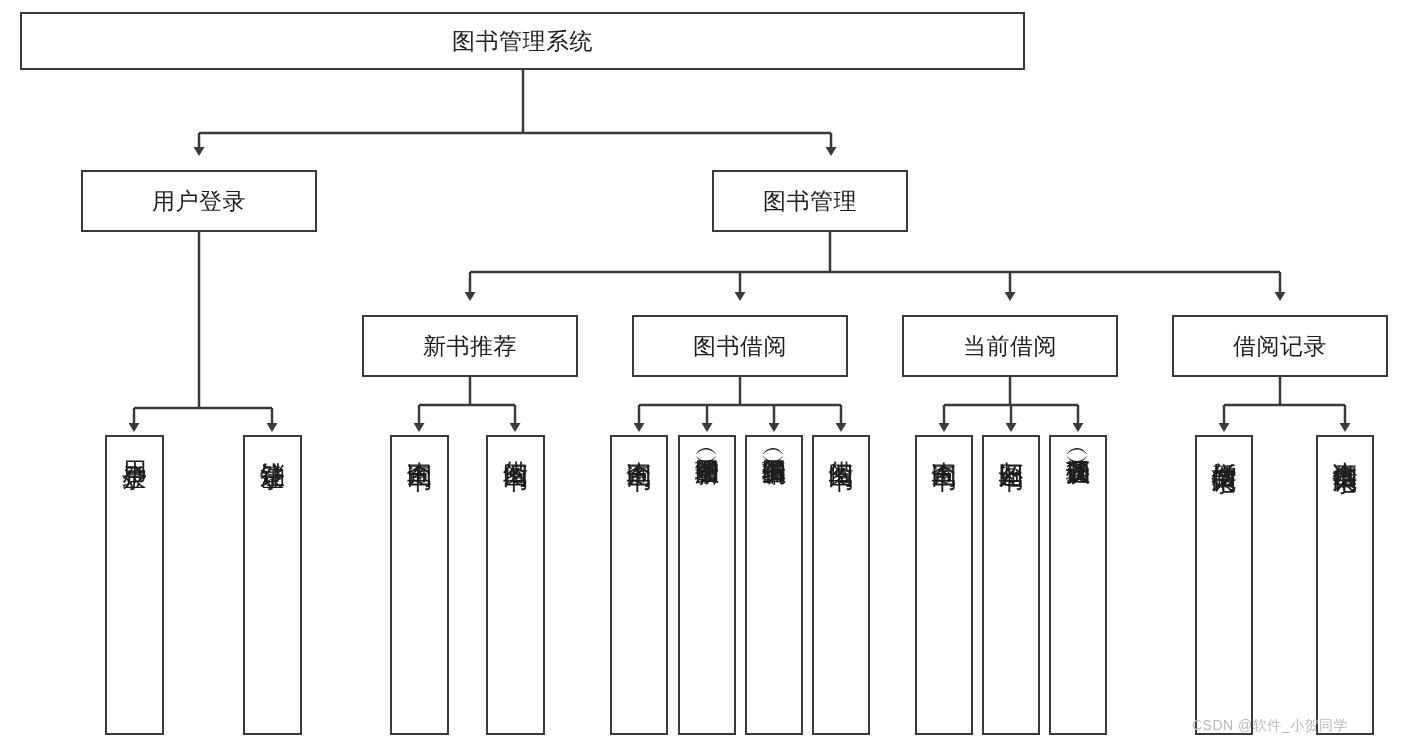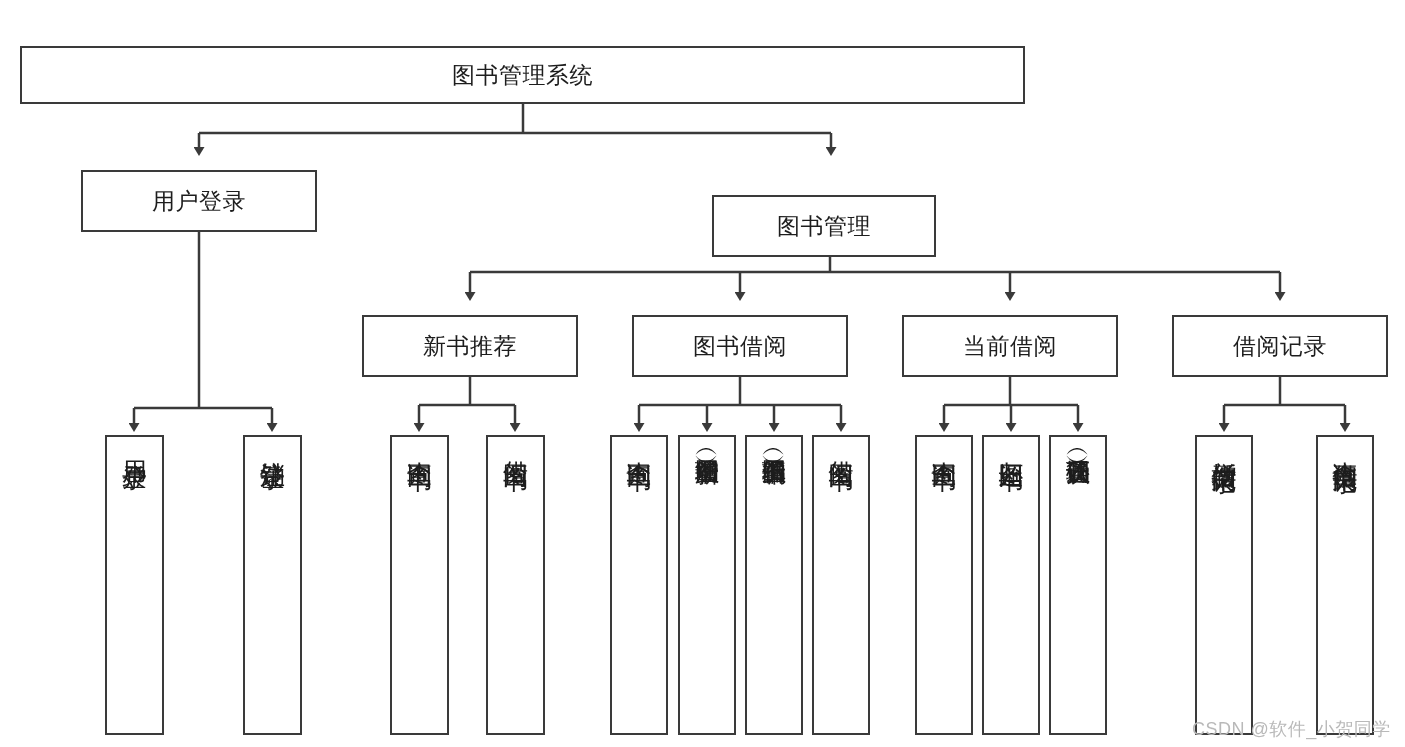--- a/index.html
+++ b/index.html
@@ -59,21 +59,21 @@
     letter-spacing: 2px;
     white-space: nowrap;
   }
   .node.vert.tight .label {
     font-size: 24px;
     letter-spacing: 0px;
   }
   .watermark {
     position: absolute;
     color: #b9b9b9;
-    font-size: 18px;
+    font-size: 14px;
     white-space: nowrap;
     letter-spacing: 0.5px;
   }
 </style>
 </head>
 <body>
 
 <div id="canvas">
 
   <svg class="lines" viewBox="0 0 1405 747" xmlns="http://www.w3.org/2000/svg">
@@ -119,28 +119,28 @@
       <path d="M1011,405 L1011,424" marker-end="url(#arrow)"></path>
       <path d="M1078,405 L1078,424" marker-end="url(#arrow)"></path>
 
       <path d="M1280,377 L1280,405"></path>
       <path d="M1224,405 L1345,405"></path>
       <path d="M1224,405 L1224,424" marker-end="url(#arrow)"></path>
       <path d="M1345,405 L1345,424" marker-end="url(#arrow)"></path>
     </g>
   </svg>
 
-  <div class="node horiz" style="left:20px; top:12px; width:1005px; height:58px;margin-top:34px;">
+  <div class="node horiz" style="left:20px; top:12px; width:1005px; height:58px;">
     <span class="label">图书管理系统</span>
   </div>
 
   <div class="node horiz" style="left:81px; top:170px; width:236px; height:62px;">
     <span class="label">用户登录</span>
   </div>
-  <div class="node horiz" style="left:712px; top:170px; width:224px; height:62px;margin-top:25px;">
+  <div class="node horiz" style="left:712px; top:170px; width:196px; height:62px;">
     <span class="label">图书管理</span>
   </div>
 
   <div class="node horiz" style="left:632px; top:315px; width:216px; height:62px;">
     <span class="label">图书借阅</span>
   </div>
   <div class="node horiz" style="left:362px; top:315px; width:216px; height:62px;">
     <span class="label">新书推荐</span>
   </div>
   <div class="node horiz" style="left:902px; top:315px; width:216px; height:62px;">

